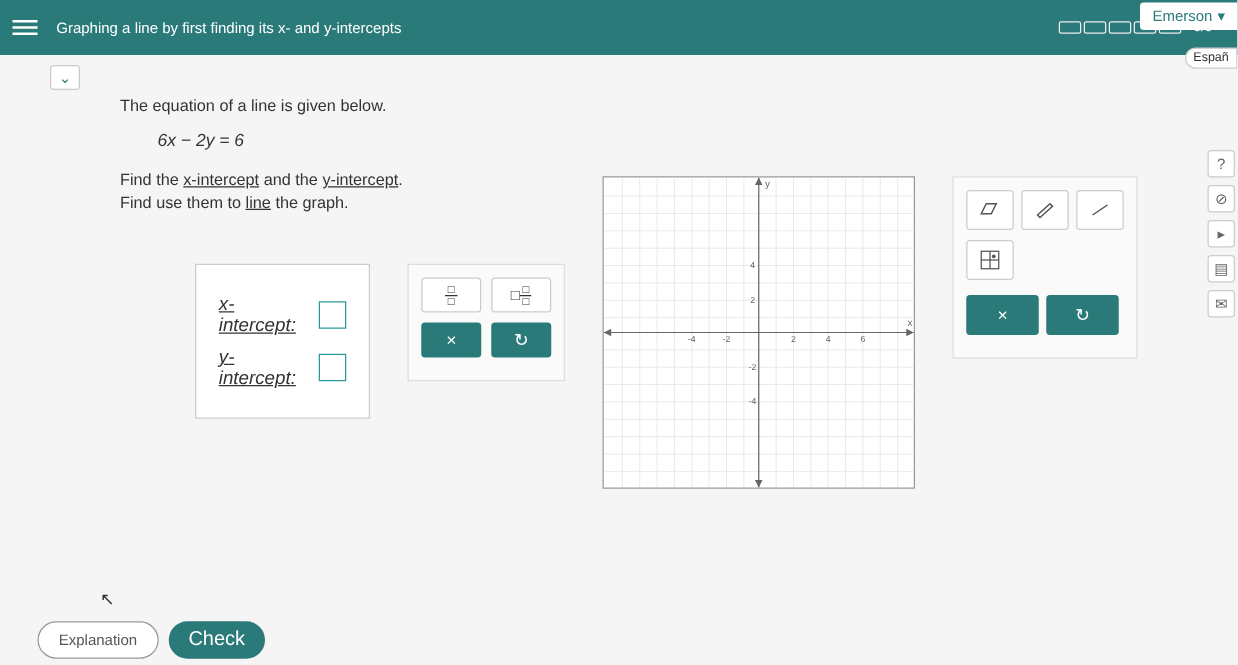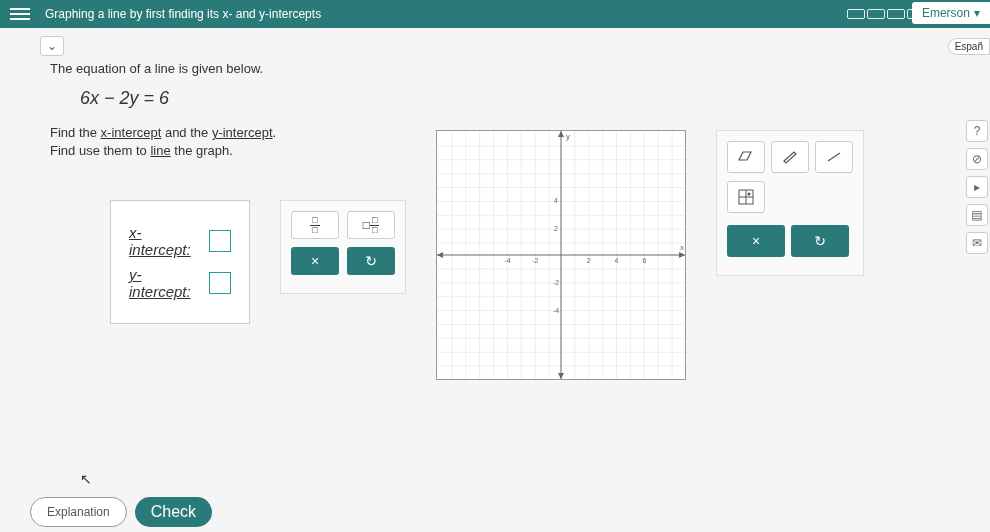--- a/index.html
+++ b/index.html
@@ -1,29 +1,29 @@
 <!DOCTYPE html>
 <html><head>
 <meta charset="utf-8">
 <style>
 * { box-sizing: border-box; margin: 0; padding: 0; }
 body { font-family: Arial, sans-serif; background: #f5f5f5; color: #333; width: 990px; height: 532px; overflow: hidden; position: relative; }
-.header { background: #2a7a7a; color: white; height: 28px; display: flex; align-items: center; padding: 0 10px; }
+.header { background: #2a7a7a; color: white; height: 44px; display: flex; align-items: center; padding: 0 10px; }
 .menu-icon { width: 20px; margin-right: 15px; }
 .menu-icon div { height: 2px; background: white; margin: 3px 0; }
 .header-title { font-size: 12px; flex: 1; }
 .progress-boxes { display: flex; gap: 2px; margin-right: 10px; }
 .progress-box { width: 18px; height: 10px; border: 1px solid #eee; border-radius: 2px; }
 .score { font-size: 11px; margin-right: 10px; }
 .user-badge { position: absolute; right: 0; top: 2px; background: white; color: #2a7a7a; padding: 4px 10px; font-size: 12px; border-radius: 3px 0 0 3px; display: flex; align-items: flex-start; gap: 4px; }
 .collapse-btn { width: 24px; height: 20px; background: white; border: 1px solid #ccc; border-radius: 3px; margin: 8px 0 0 40px; display: flex; align-items: center; justify-content: center; color: #2a7a7a; font-size: 12px; cursor: pointer; }
 .lang-badge { position: absolute; right: 0; top: 38px; background: white; border: 1px solid #ccc; padding: 2px 6px; font-size: 10px; border-radius: 10px 0 0 10px; }
-.content { padding: 5px 50px 0 50px; }
+.content { padding: 5px 50px 0 50px; margin-left: 46px; }
 .question-text { font-size: 13px; margin-bottom: 12px; }
-.equation { font-size: 18px; margin: 0 0 15px 30px; font-style: italic; }
+.equation { font-size: 14px; margin: 0 0 15px 30px; font-style: italic; }
 .instruction { font-size: 13px; line-height: 1.4; }
 .underline { text-decoration: underline; }
 .work-area { display: flex; gap: 30px; margin-top: 40px; align-items: flex-start; }
 .intercept-box { border: 1px solid #ccc; background: white; padding: 15px 18px; margin-left: 60px; }
 .intercept-row { display: flex; align-items: center; gap: 10px; font-size: 15px; font-style: italic; margin: 8px 0; text-decoration: underline; }
 .intercept-row label { width: 70px; }
 .input-box { width: 22px; height: 22px; border: 1px solid #2a9a9a; background: white; }
 .tool-panel { border: 1px solid #ddd; background: #fafafa; padding: 10px; }
 .tool-row { display: flex; gap: 8px; margin-bottom: 8px; }
 .tool-btn-sm { width: 48px; height: 28px; background: white; border: 1px solid #ccc; border-radius: 3px; display: flex; align-items: center; justify-content: center; font-size: 12px; cursor: pointer; }

